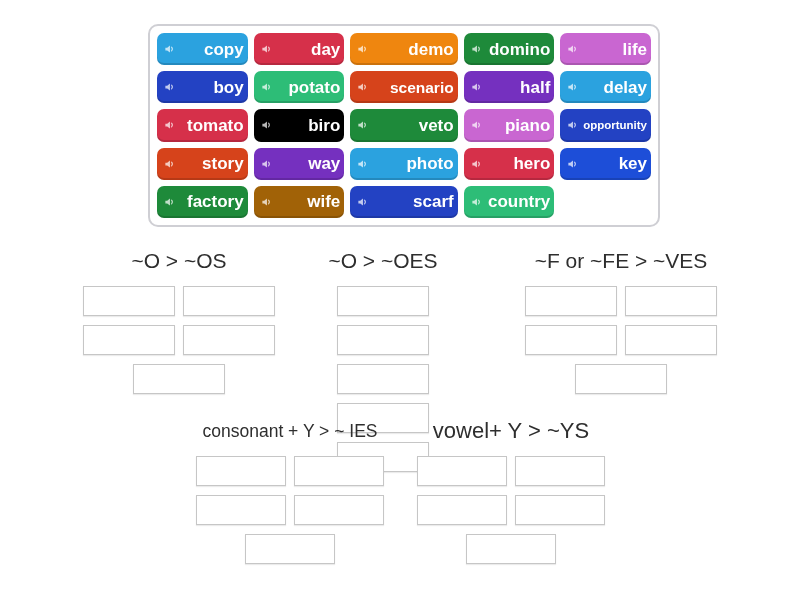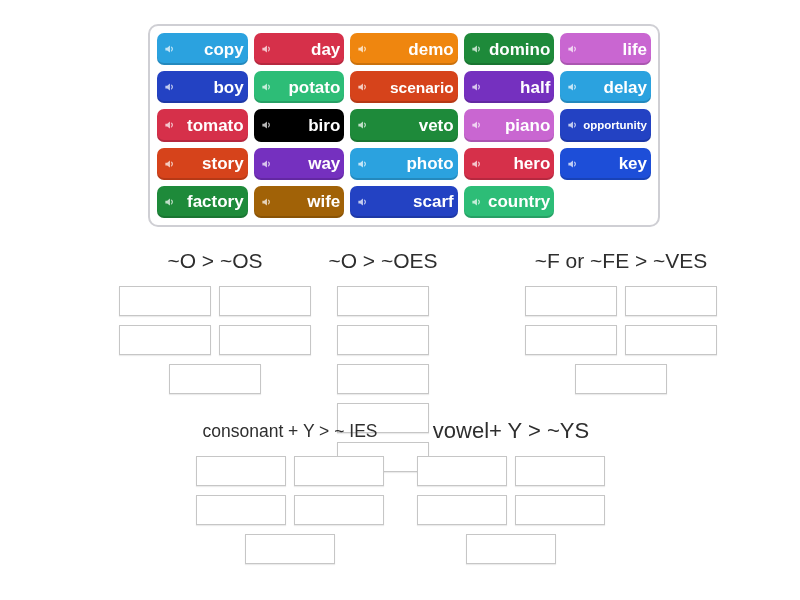--- a/index.html
+++ b/index.html
@@ -34,21 +34,21 @@
     margin-bottom:10px;white-space:nowrap;font-weight:400;
   }
   .g4 .group-title{font-size:17.5px;}
   .g5 .group-title{font-size:22px;}
   .slots{display:flex;flex-wrap:wrap;justify-content:center;gap:9px 8px;}
   .slot{
     box-sizing:border-box;width:92px;height:30px;background:#fff;
     border:1px solid #c6c6c6;box-shadow:0 1px 1px rgba(0,0,0,0.08);
   }
   .g4 .slot,.g5 .slot{width:90px;}
-  .g1{left:83px;top:246px;width:192px;margin-left:36px;}
+  .g1{left:83px;top:246px;width:192px;}
   .g2{left:303px;top:246px;width:160px;}
   .g3{left:525px;top:246px;width:192px;}
   .g4{left:196px;top:416px;width:188px;}
   .g5{left:417px;top:416px;width:188px;}
 </style>
 </head>
 <body>
 
 <div class="board">
     <div class="tile" style="background: rgb(43, 162, 223);">

